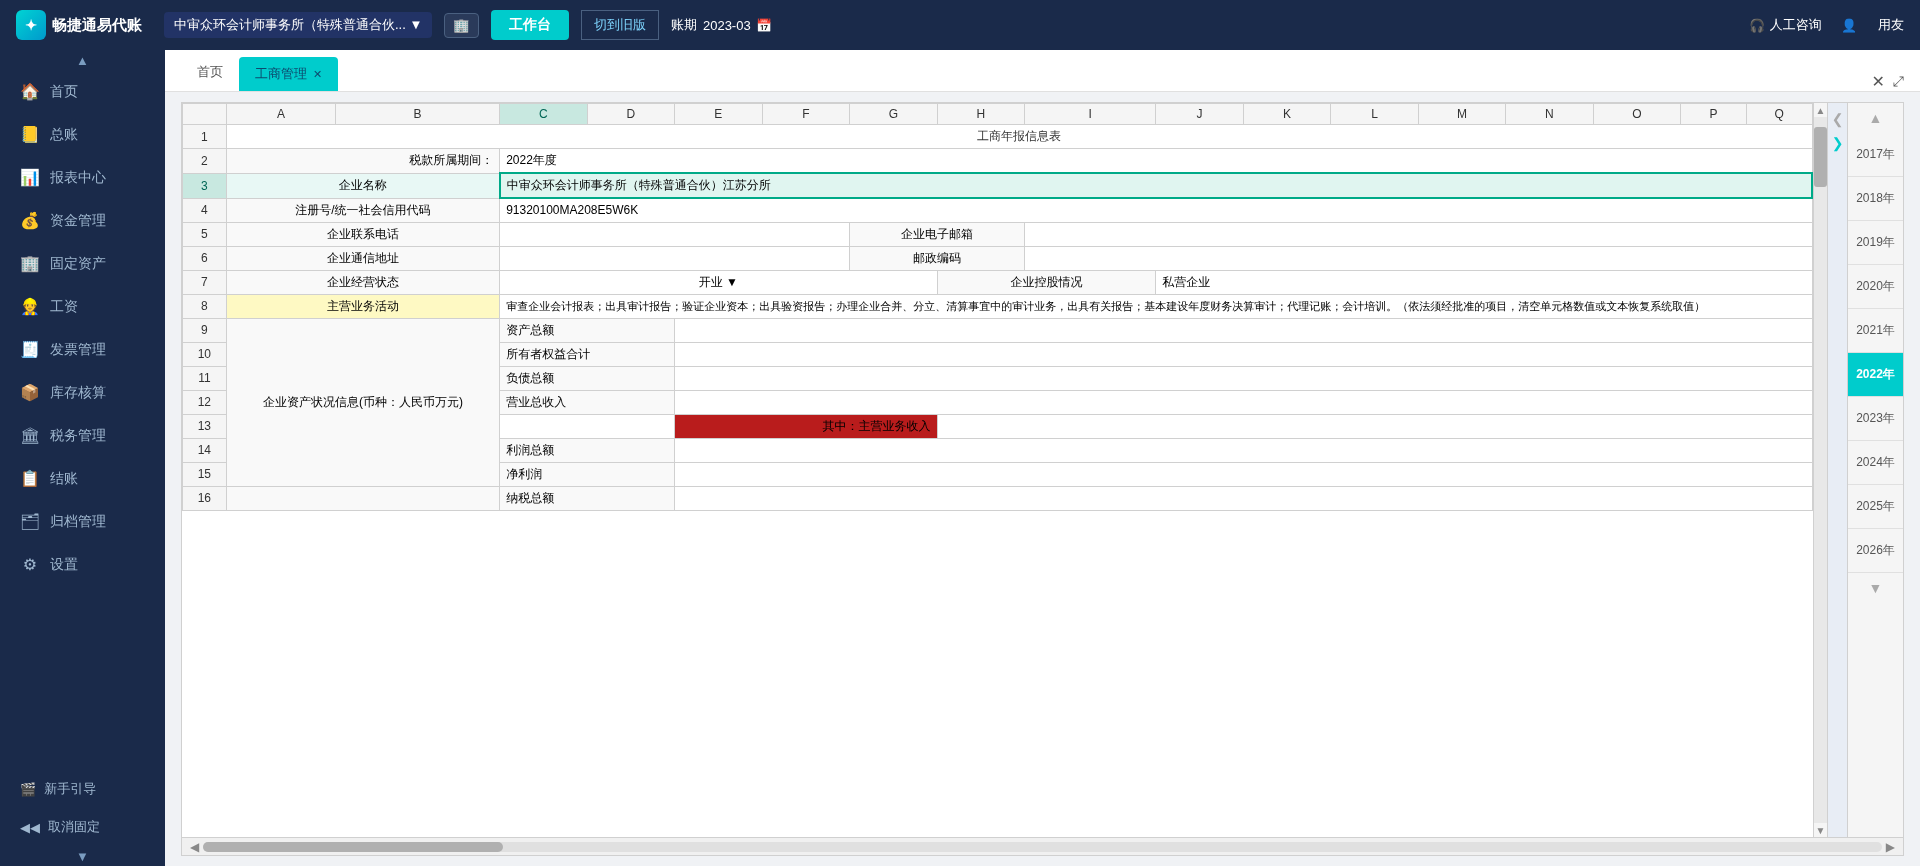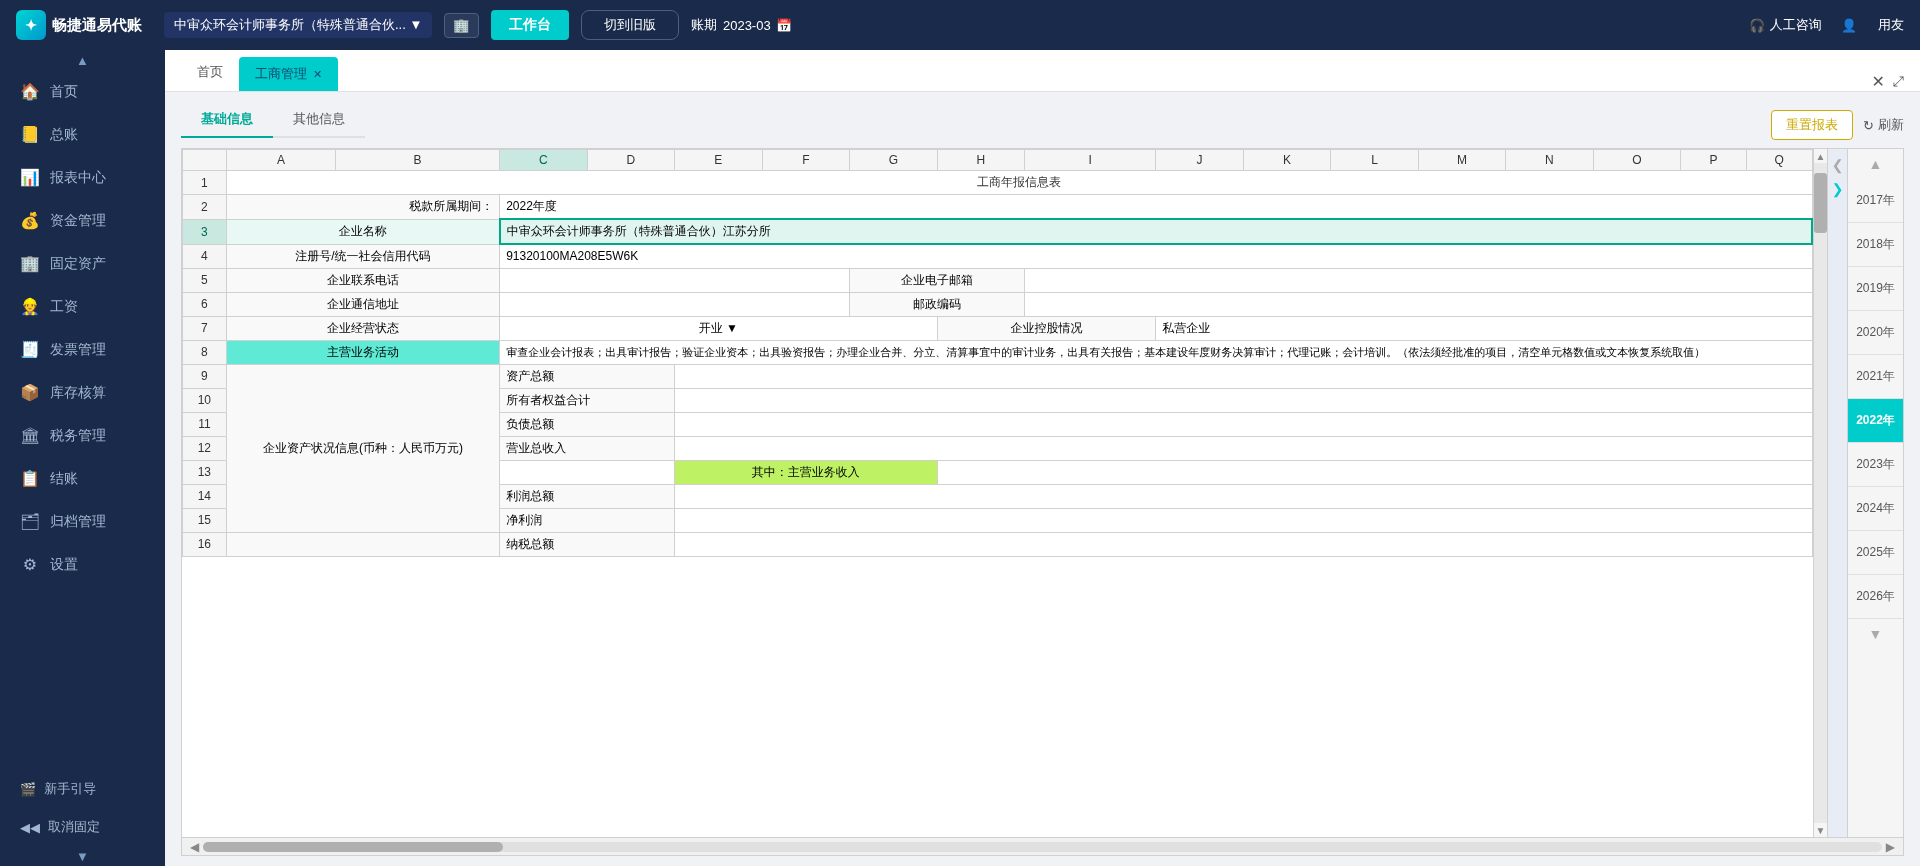--- a/index.html
+++ b/index.html
@@ -19,21 +19,21 @@
       display: flex; align-items: center; gap: 6px; color: #fff; font-size: 15px; font-weight: bold; margin-right: 10px;
     }
     .logo-icon { width: 30px; height: 30px; background: linear-gradient(135deg, #00d4d4, #0099cc); border-radius: 6px; display: flex; align-items: center; justify-content: center; color: #fff; font-size: 14px; }
     .company-selector {
       background: #223366; color: #fff; border: none; border-radius: 4px; padding: 4px 10px; font-size: 13px; display: flex; align-items: center; gap: 6px; cursor: pointer; min-width: 220px;
     }
     .workbench-btn {
       background: #00cccc; color: #fff; border: none; border-radius: 4px; padding: 6px 18px; font-size: 14px; cursor: pointer; font-weight: bold;
     }
     .old-ver-btn {
-      background: transparent; color: #ffffff; border: 1px solid #4a6080; border-radius: 8px; padding: 5px 22px; font-size: 13px; cursor: pointer;
+      background: transparent; color: #7dd3fc; border: 1px solid #4a6080; border-radius: 0; padding: 5px 12px; font-size: 13px; cursor: pointer;
     }
     .period-area { color: #fff; display: flex; align-items: center; gap: 6px; font-size: 13px; }
     .header-right { margin-left: auto; display: flex; align-items: center; gap: 20px; color: #fff; font-size: 13px; }
     .consult-btn { display: flex; align-items: center; gap: 4px; cursor: pointer; }
 
     
     .main-layout { display: flex; flex: 1; overflow: hidden; }
 
     
     .sidebar {
@@ -398,37 +398,20 @@
       </div>
 
       <div style="margin-left:auto;display:flex;align-items:center;gap:8px;">
         <span style="font-size:16px;cursor:pointer;color:#555;">✕</span>
         <span style="font-size:14px;cursor:pointer;color:#555;">⤢</span>
       </div>
     </div>
 
     <div class="page-content">
 
-      <div style="display:flex;align-items:flex-end;justify-content:space-between;flex-shrink:0;">
-        <div class="sub-tabs">
-          <div class="sub-tab active">
-            <span>基础信息</span>
-          </div>
-          <div class="sub-tab">
-            <span>其他信息</span>
-          </div>
-        </div>
-        <div class="toolbar">
-          <button class="reset-btn">重置报表</button>
-          <button class="refresh-btn">
-            <span>↻</span>
-            <span>刷新</span>
-          </button>
-        </div>
-      </div>
 
       <div class="table-wrapper">
 
         <div class="spreadsheet-outer">
           <div class="spreadsheet-inner">
             <div class="spreadsheet-scroll">
               <table class="spreadsheet">
                 <colgroup>
                   <col style="width:36px">
                   <col style="width:100px">
@@ -515,21 +498,21 @@
                   <tr>
                     <td class="row-header">7</td>
                     <td colspan="2" style="text-align:center;background:#f9f9f9;">企业经营状态</td>
                     <td colspan="5" style="text-align:center;">开业 ▼</td>
                     <td colspan="2" style="text-align:center;background:#f9f9f9;">企业控股情况</td>
                     <td colspan="8">私营企业</td>
                   </tr>
 
                   <tr>
                     <td class="row-header">8</td>
-                    <td colspan="2" style="text-align:center;background:#5eead4;">主营业务活动</td>
+                    <td colspan="2" style="text-align:center;background:#fef9c3;">主营业务活动</td>
                     <td colspan="15" style="white-space:normal;font-size:11px;">审查企业会计报表；出具审计报告；验证企业资本；出具验资报告；办理企业合并、分立、清算事宜中的审计业务，出具有关报告；基本建设年度财务决算审计；代理记账；会计培训。（依法须经批准的项目，清空单元格数值或文本恢复系统取值）</td>
                   </tr>
 
                   <tr>
                     <td class="row-header">9</td>
                     <td colspan="2" rowspan="7" style="text-align:center;background:#f9f9f9;vertical-align:middle;">企业资产状况信息(币种：人民币万元)</td>
                     <td colspan="2" style="background:#f9f9f9;">资产总额</td>
                     <td colspan="13"></td>
                   </tr>
 
@@ -547,21 +530,21 @@
 
                   <tr>
                     <td class="row-header">12</td>
                     <td colspan="2" style="background:#f9f9f9;">营业总收入</td>
                     <td colspan="13"></td>
                   </tr>
 
                   <tr>
                     <td class="row-header">13</td>
                     <td colspan="2"></td>
-                    <td colspan="3" style="background:#bef264;text-align:center;margin-top:26px;">其中：主营业务收入</td>
+                    <td colspan="3" style="background:#b91c1c;text-align:right;margin-top:26px;">其中：主营业务收入</td>
                     <td colspan="10"></td>
                   </tr>
 
                   <tr>
                     <td class="row-header">14</td>
                     <td colspan="2" style="background:#f9f9f9;">利润总额</td>
                     <td colspan="13"></td>
                   </tr>
 
                   <tr>

